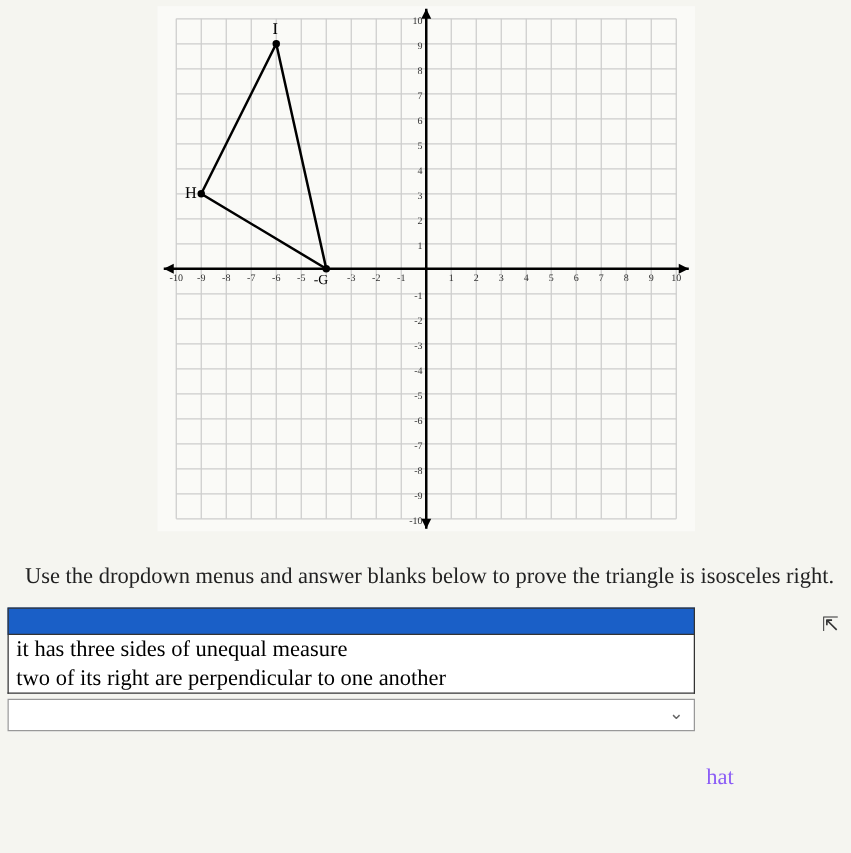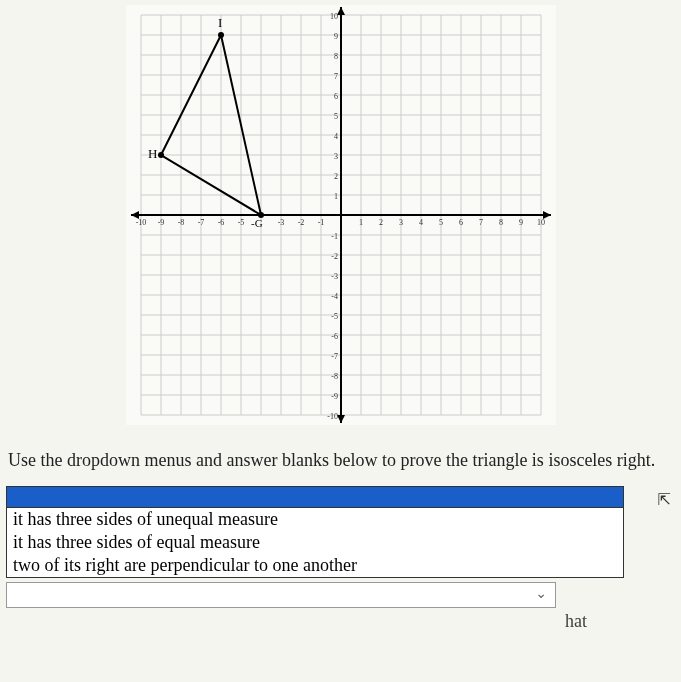--- a/index.html
+++ b/index.html
@@ -18,25 +18,25 @@
     }
     .graph {
       width: 430px;
       height: 420px;
       position: relative;
       background: #fafaf7;
     }
     .question-text {
       font-size: 18px;
       color: #222;
-      padding: 25px 10px 15px 8px;
+      padding: 25px 10px 15px 20px;
     }
     .dropdown-container {
       margin-left: 6px;
-      width: 618px;
+      width: 550px;
       position: relative;
     }
     .dropdown-header {
       background: #1a5fc7;
       height: 22px;
       border: 1px solid #333;
     }
     .dropdown-list {
       background: #fff;
       border: 1px solid #333;
@@ -46,21 +46,21 @@
       font-size: 18px;
       color: #000;
       padding: 1px 6px;
       cursor: pointer;
     }
     .trailing-text {
       position: absolute;
       left: 565px;
       top: 125px;
       font-size: 18px;
-      color: #404040;
+      color: #8b5cf6;
     }
     .second-dropdown {
       margin-left: 6px;
       margin-top: 4px;
       width: 550px;
       height: 26px;
       border: 1px solid #999;
       background: #fff;
       position: relative;
     }
@@ -196,21 +196,20 @@
   </div>
 </div>
 
 <div class="question-text">Use the dropdown menus and answer blanks below to prove the triangle is isosceles right.</div>
 
 <div class="relative-wrap">
   <div class="dropdown-container">
     <div class="dropdown-header"></div>
     <div class="dropdown-list">
       <div class="dropdown-option">it has three sides of unequal measure</div>
-      <div class="dropdown-option">it has three sides of equal measure</div>
       <div class="dropdown-option">two of its right are perpendicular to one another</div>
     </div>
   </div>
   <div class="trailing-text">hat</div>
 </div>
 
 <div class="second-dropdown"></div>
 
 <div class="cursor-icon">⇱</div>
 

